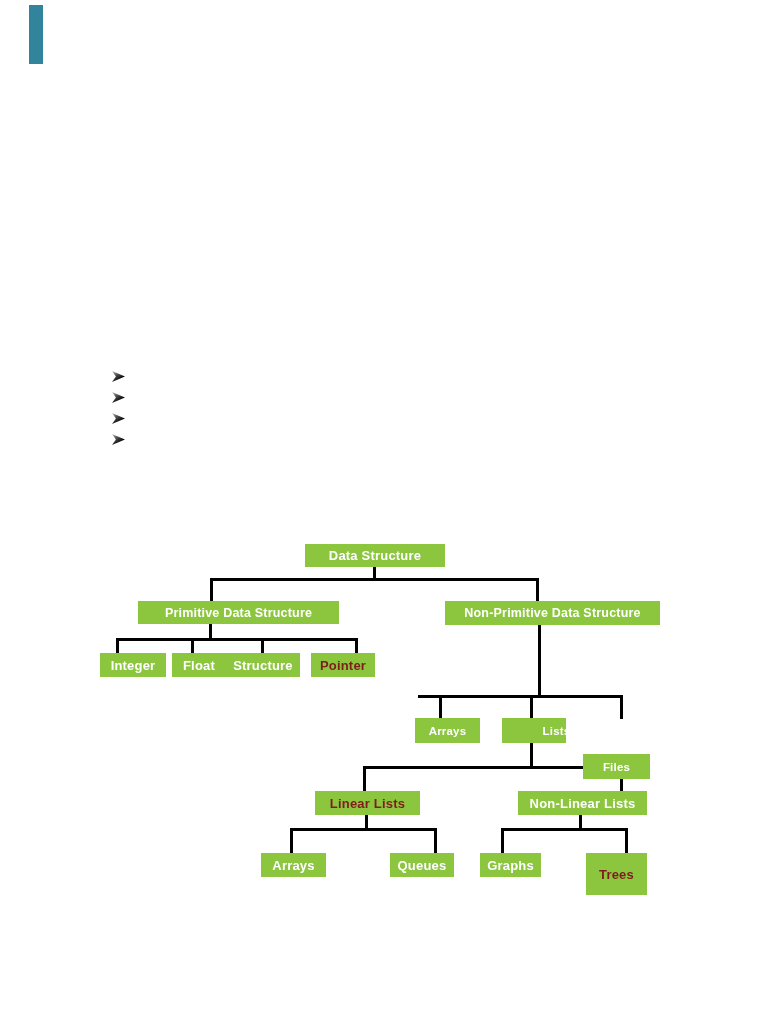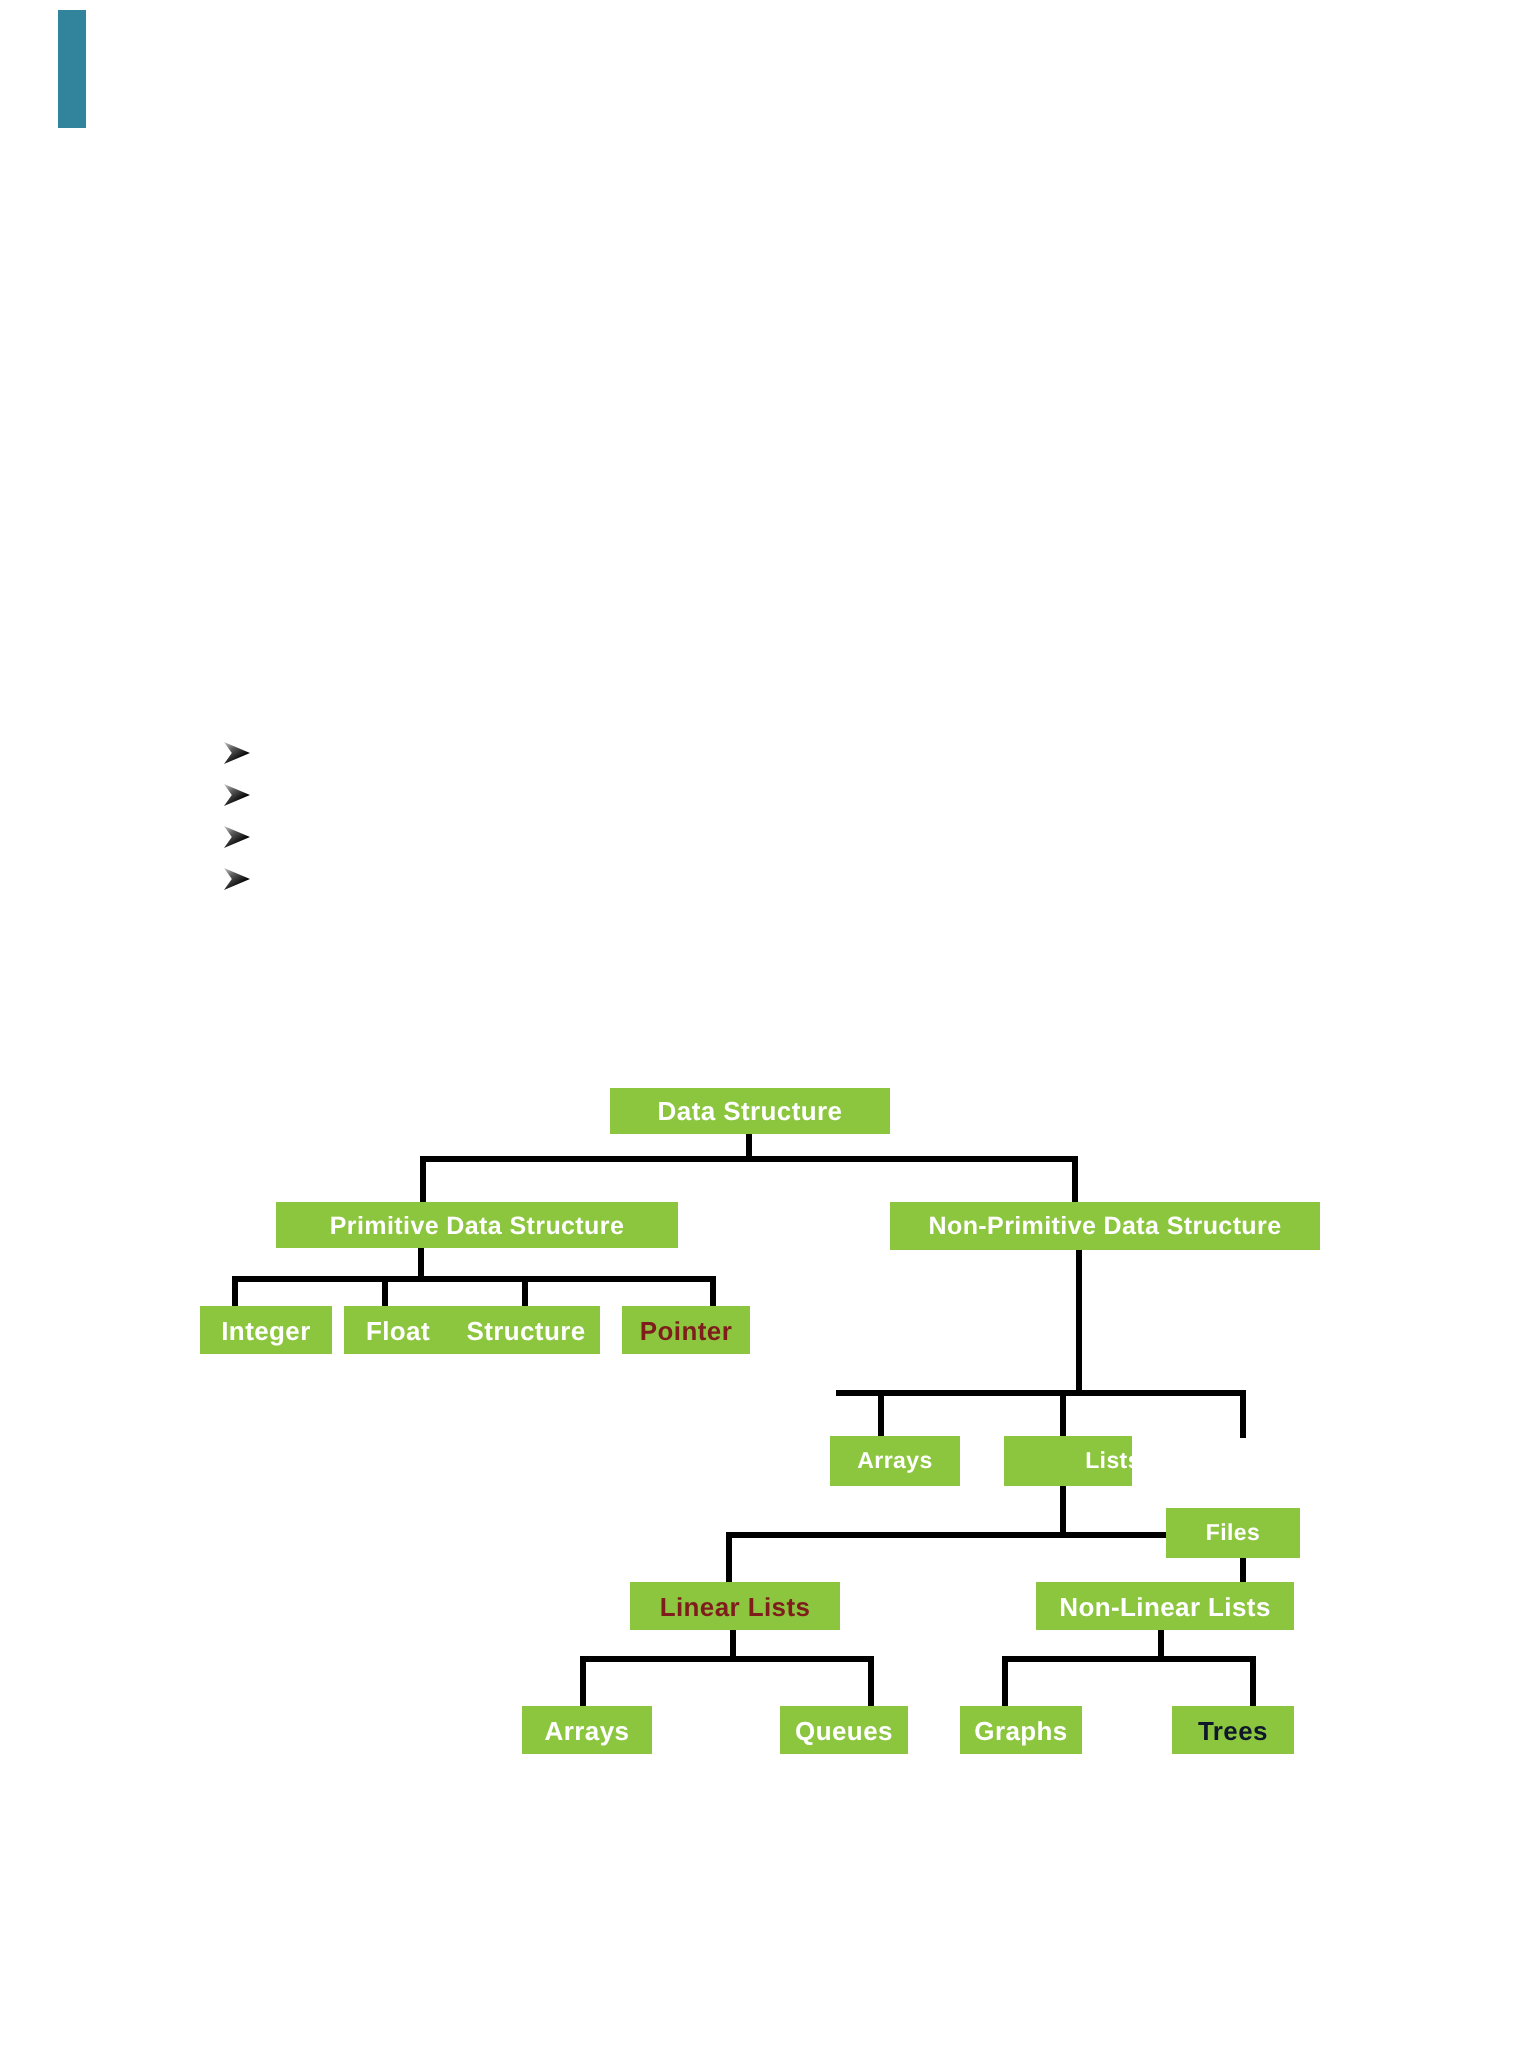--- a/index.html
+++ b/index.html
@@ -113,16 +113,16 @@
     <div class="node" style="left: 315px; top: 791px; width: 105px; height: 24px; background: rgb(140, 198, 63); color: #7f1d1d;">Linear Lists</div>
 
     <div class="node" style="left: 518px; top: 791px; width: 129px; height: 24px; background: rgb(140, 198, 63); color: rgb(255, 255, 255);">Non-Linear Lists</div>
 
     <div class="node" style="left: 261px; top: 853px; width: 65px; height: 24px; background: rgb(140, 198, 63); color: rgb(255, 255, 255);">Arrays</div>
 
     <div class="node" style="left: 390px; top: 853px; width: 64px; height: 24px; background: rgb(140, 198, 63); color: rgb(255, 255, 255);">Queues</div>
 
     <div class="node" style="left: 480px; top: 853px; width: 61px; height: 24px; background: rgb(140, 198, 63); color: rgb(255, 255, 255);">Graphs</div>
 
-    <div class="node" style="left: 586px; top: 853px; width: 61px; height: 24px; background: rgb(140, 198, 63); color: #0f172a;">Trees</div>
+    <div class="node" style="left: 586px; top: 853px; width: 61px; height: 42px; background: rgb(140, 198, 63); color: #7f1d1d;">Trees</div>
   </div>
 
 </div>
 
 </body></html>

